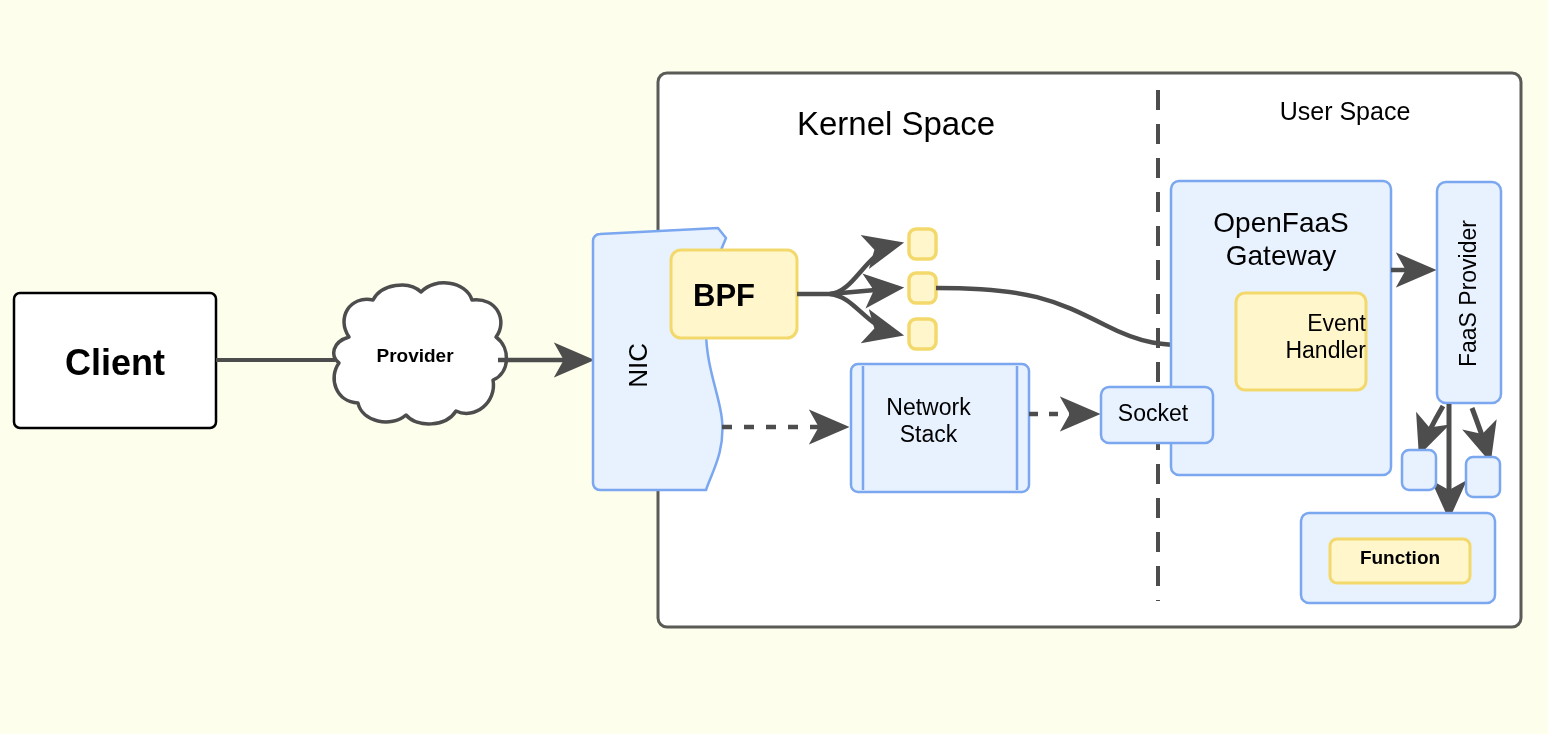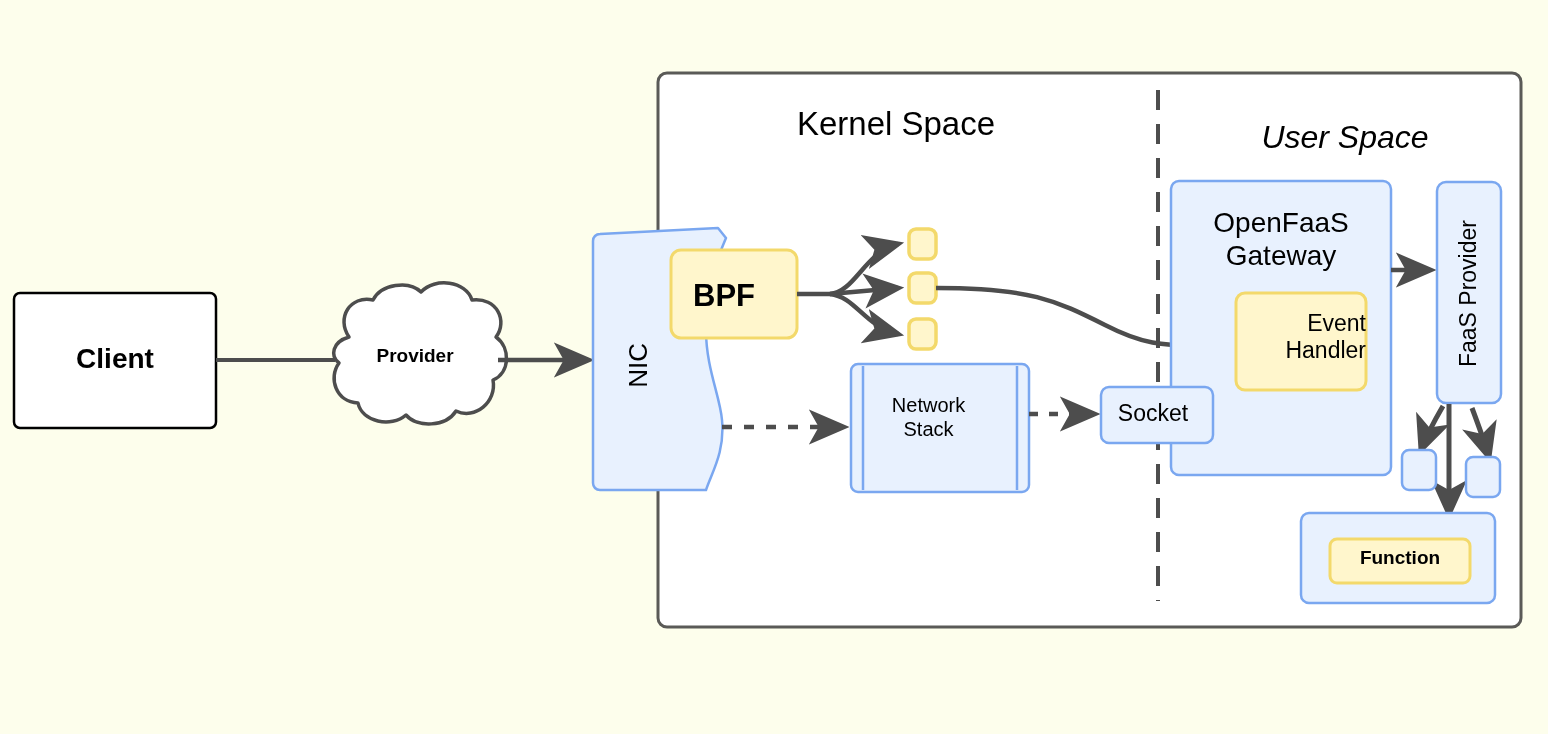--- a/index.html
+++ b/index.html
@@ -124,33 +124,33 @@
 
     <path d="M1472 408 C1478 424 1484 440 1489 457" fill="none" stroke="#4d4d4d" stroke-width="5" marker-end="url(#arrowbig)"></path>
 
     <rect x="1402" y="450" width="34" height="40" rx="7" ry="7" fill="#e8f1fe" stroke="#7aa7f0" stroke-width="2.5"></rect>
     <rect x="1466" y="457" width="34" height="40" rx="7" ry="7" fill="#e8f1fe" stroke="#7aa7f0" stroke-width="2.5"></rect>
 
     <rect x="1301" y="513" width="194" height="90" rx="8" ry="8" fill="#e8f1fe" stroke="#7aa7f0" stroke-width="2.5"></rect>
     <rect x="1330" y="539" width="140" height="44" rx="7" ry="7" fill="#fff6cc" stroke="#f3d96b" stroke-width="3"></rect>
   </svg>
 
-  <div class="lbl bold" style="left:14px; top:342px; width:202px; font-size:28px;">Client</div>
+  <div class="lbl bold" style="left:14px; top:342px; width:202px; font-size:36px;">Client</div>
 
   <div class="lbl bold" style="left:330px; top:345px; width:170px; font-size:19px;">Provider</div>
 
   <div class="lbl rot" style="left:583px; top:350px; width:110px; font-size:26px; transform:rotate(-90deg);">NIC</div>
 
   <div class="lbl bold" style="left:671px; top:278px; width:106px; font-size:31px;">BPF</div>
 
   <div class="lbl" style="left:770px; top:105px; width:252px; font-size:33px;">Kernel Space</div>
 
-  <div class="lbl" style="left:1220px; top:119px; width:250px; font-size:32px;font-style:italic;">User Space</div>
+  <div class="lbl" style="left:1220px; top:97px; width:250px; font-size:25px;">User Space</div>
 
-  <div class="lbl" style="left:863px; top:394px; width:131px; font-size:20px;">Network
+  <div class="lbl" style="left:863px; top:394px; width:131px; font-size:23px;">Network
 Stack</div>
 
   <div class="lbl" style="left:1101px; top:400px; width:104px; font-size:23px;">Socket</div>
 
   <div class="lbl" style="left:1171px; top:206px; width:220px; font-size:28px;">OpenFaaS
 Gateway</div>
 
   <div class="lbl" style="left:1236px; top:310px; width:130px; font-size:23px;text-align:right;">Event
 Handler</div>
 

